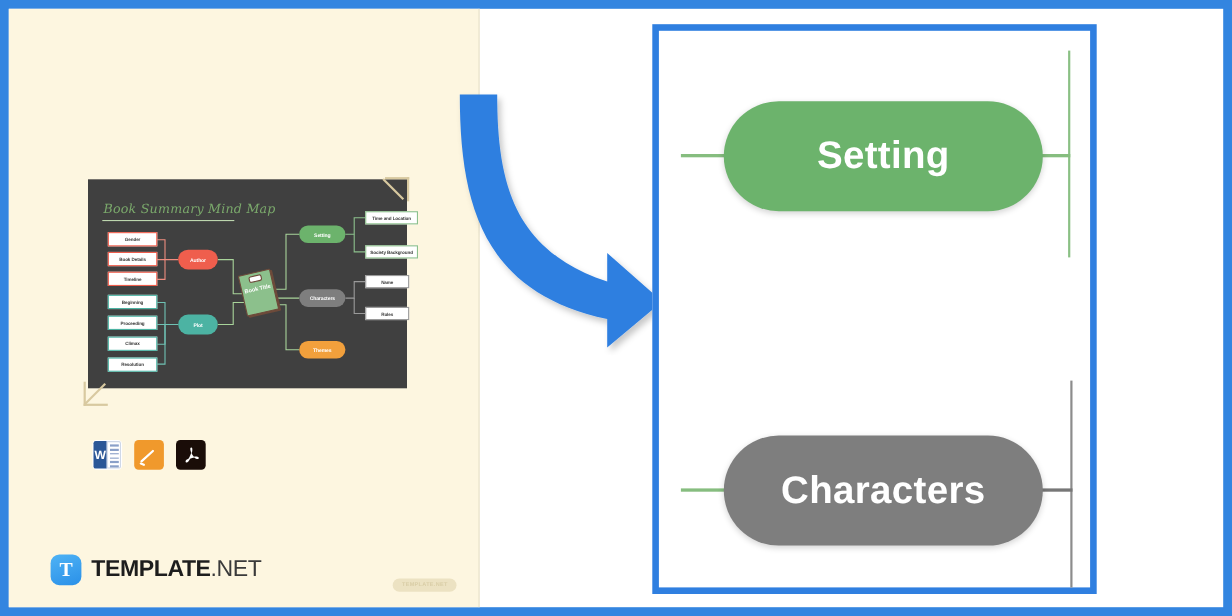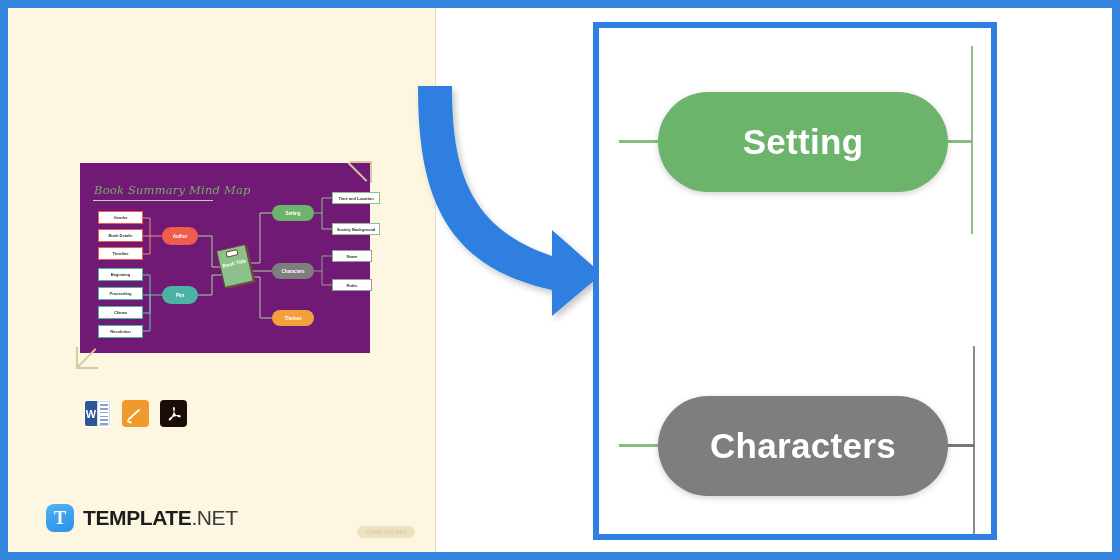--- a/index.html
+++ b/index.html
@@ -24,21 +24,21 @@
     width: 428px; height: 544px;
     background: #fdf6e0;
     border-right: 1px solid #e6dfc8;
   }
 
   
   .mindmap-card {
     position: absolute;
     left: 72px; top: 155px;
     width: 290px; height: 190px;
-    background: #701a75;
+    background: #404040;
   }
   .corner-fold {
     position: absolute;
     width: 22px; height: 22px;
   }
   .corner-fold.tr {
     right: -2px; top: -2px;
     border-top: 2px solid #d8c9a0;
     border-right: 2px solid #d8c9a0;
   }

